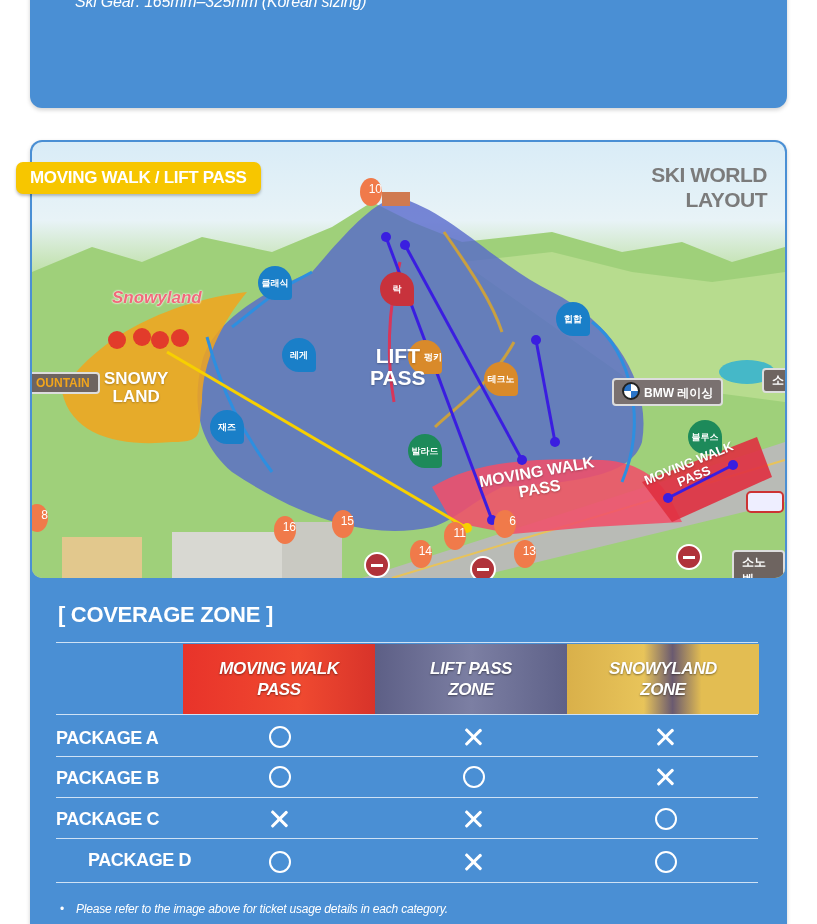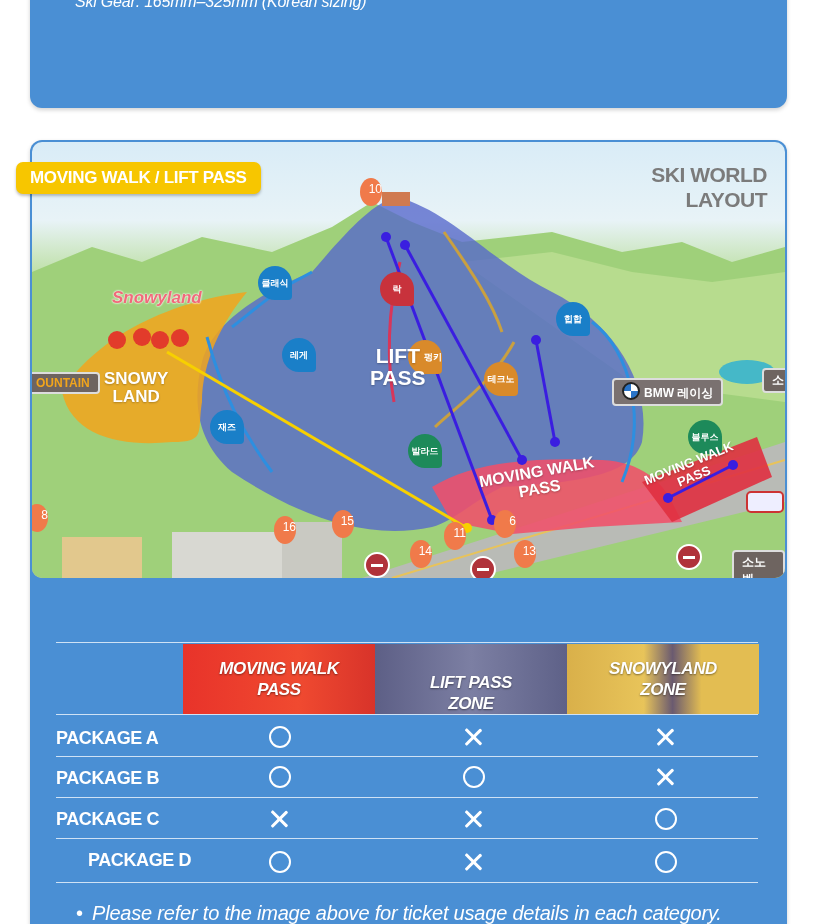--- a/index.html
+++ b/index.html
@@ -25,21 +25,21 @@
   
   #coverage-title{position:absolute;left:28px;top:462px;color:#fff;font-weight:bold;font-size:22px;letter-spacing:-0.3px;}
   .hline{position:absolute;left:26px;width:702px;height:1px;background:#cfe2f5;}
   .col-head{position:absolute;top:504px;height:70px;width:192px;display:flex;align-items:center;justify-content:center;
             color:#fff;font-weight:bold;font-style:italic;font-size:17px;text-align:center;line-height:21px;letter-spacing:-0.4px;text-shadow:0 1px 2px rgba(0,0,0,0.45);}
   .row-label{position:absolute;left:26px;color:#fff;font-weight:bold;font-size:18px;letter-spacing:-0.4px;}
   .mark{position:absolute;width:24px;height:24px;}
   .mark.o::before{content:"";position:absolute;left:2px;top:1px;width:18px;height:18px;border:2.5px solid #fff;border-radius:50%;}
   .mark.x::before,.mark.x::after{content:"";position:absolute;left:11px;top:1px;width:2.5px;height:22px;background:#fff;border-radius:1px;}
   .mark.x::before{transform:rotate(45deg);} .mark.x::after{transform:rotate(-45deg);}
-  #footnote{position:absolute;left:62px;top:762px;color:#fff;font-style:italic;font-size:20px;letter-spacing:-0.2px;}
+  #footnote{position:absolute;left:46px;top:762px;color:#fff;font-style:italic;font-size:12px;letter-spacing:-0.2px;}
   #footnote::before{content:"•";position:absolute;left:-16px;font-style:normal;}
 </style>
 </head>
 <body>
 
 <div class="panel" id="top-panel">
   <div class="note" style="left:45px;top:13px;">Ski Gear: 165mm–325mm (Korean sizing)</div>
 </div>
 
 <div class="panel" id="bottom-panel">
@@ -145,27 +145,28 @@
     </div>
 
     <div id="map-title">
       <div>SKI WORLD</div>
       <div>LAYOUT</div>
     </div>
   </div>
 
   <div id="map-tag">MOVING WALK / LIFT PASS</div>
 
+  <div id="coverage-title">[ COVERAGE ZONE ]</div>
   <div class="hline" style="top:502px;"></div>
 
   <div class="col-head" style="left:153px;background:linear-gradient(90deg,#e8332a,#f04a30 60%,#d8332a);">
     <span style="white-space:pre;">MOVING WALK
 PASS</span>
   </div>
-  <div class="col-head" style="left:345px;background:linear-gradient(90deg,#5d5f86,#7c7fa3 50%,#5e6188);align-items:flex-end;">
+  <div class="col-head" style="left:345px;background:linear-gradient(90deg,#5d5f86,#7c7fa3 50%,#5e6188);">
     <span style="white-space:pre;">LIFT PASS
 ZONE</span>
   </div>
   <div class="col-head" style="left:537px;background:linear-gradient(90deg,#d9b04a,#e8c45a 40%,#6a5a70 55%,#e3bd52 70%);">
     <span style="white-space:pre;">SNOWYLAND
 ZONE</span>
   </div>
   <div class="hline" style="top:574px;"></div>
 
   <div class="row-label" style="top:588px;">PACKAGE A</div>

